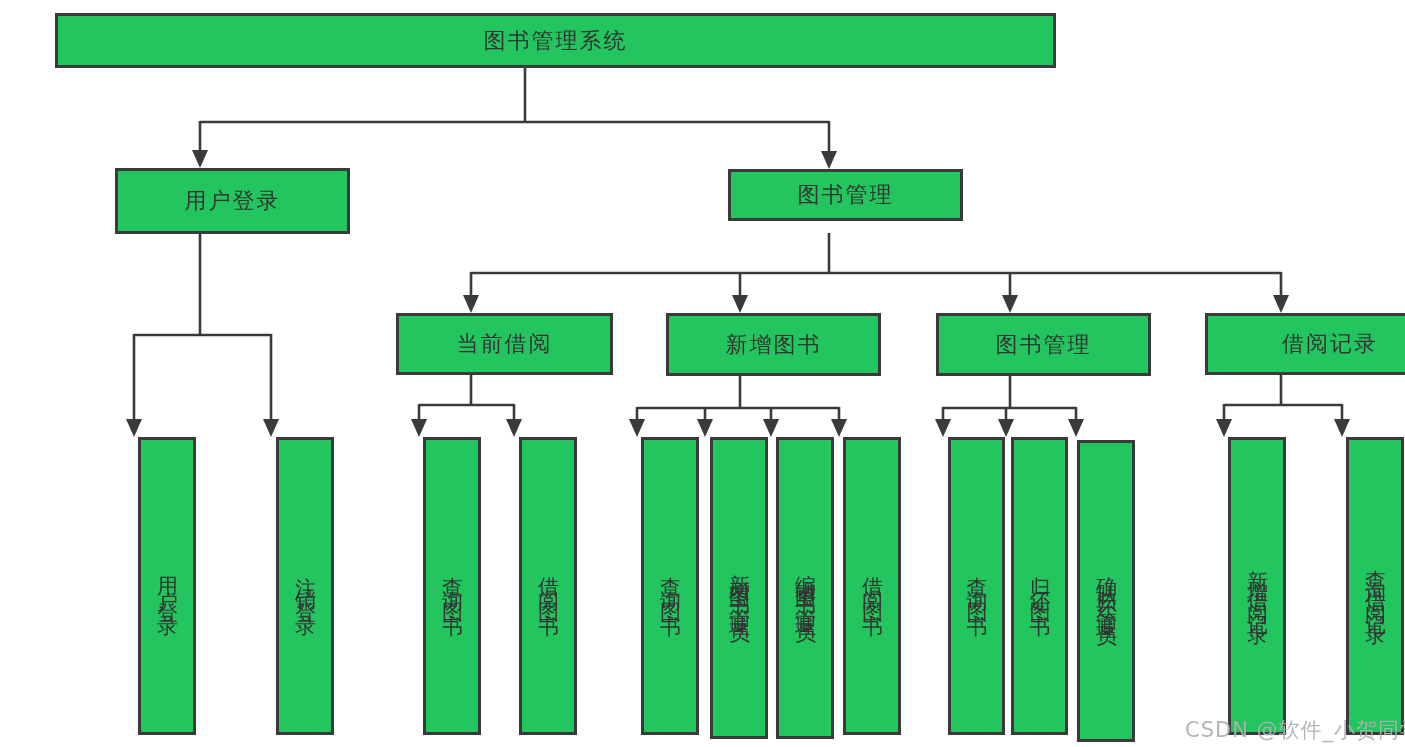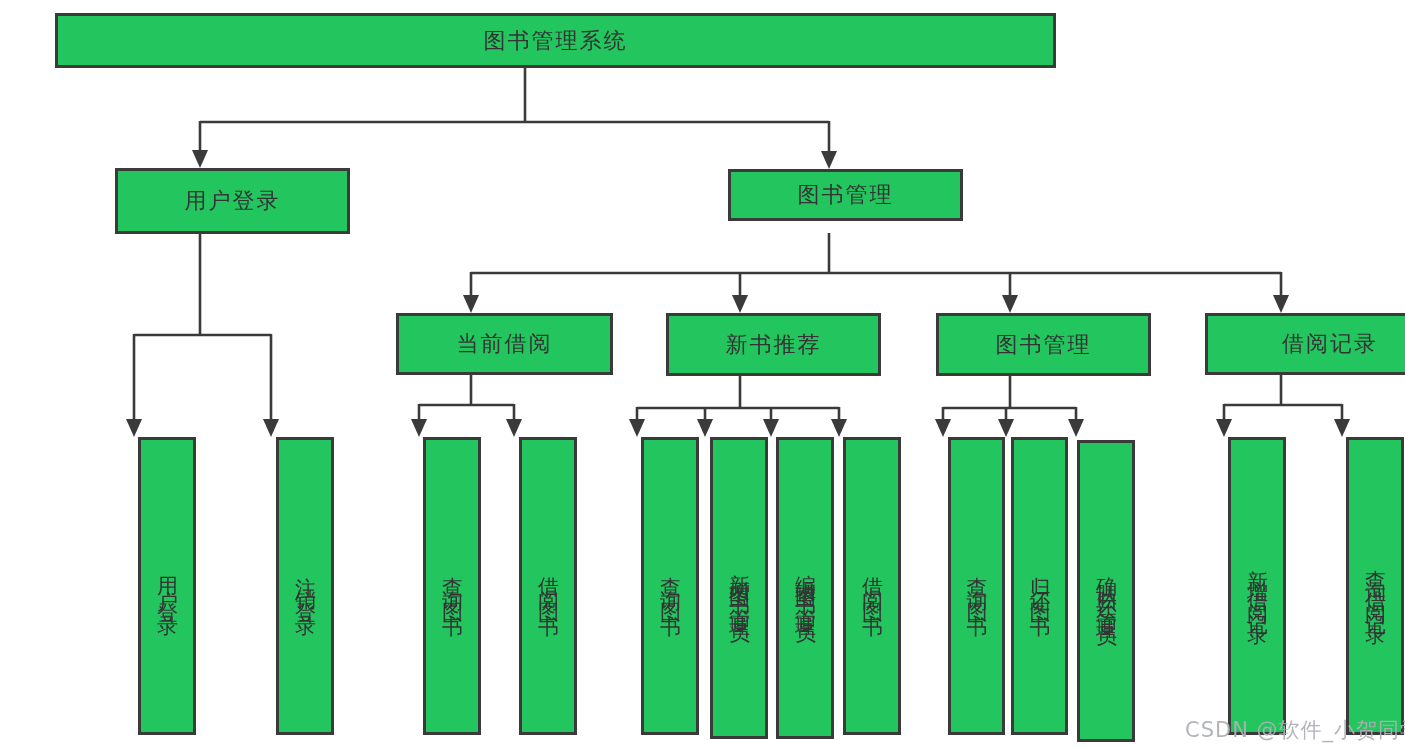--- a/index.html
+++ b/index.html
@@ -103,21 +103,21 @@
     <span>用户登录</span>
   </div>
   <div class="node h" style="left:695px;top:169px;width:235px;height:52px;">
     <span>图书管理</span>
   </div>
 
   <div class="node h" style="left:363px;top:313px;width:217px;height:62px;">
     <span>当前借阅</span>
   </div>
   <div class="node h" style="left:633px;top:313px;width:215px;height:63px;">
-    <span>新书推荐</span>
+    <span>新增图书</span>
   </div>
   <div class="node h" style="left:903px;top:313px;width:215px;height:63px;">
     <span>图书管理</span>
   </div>
   <div class="node h" style="left:1172px;top:313px;width:250px;height:62px;">
     <span>借阅记录</span>
   </div>
 
   <div class="node v" style="left:105px;top:437px;width:58px;height:298px;">
     <span>用户登录</span>

